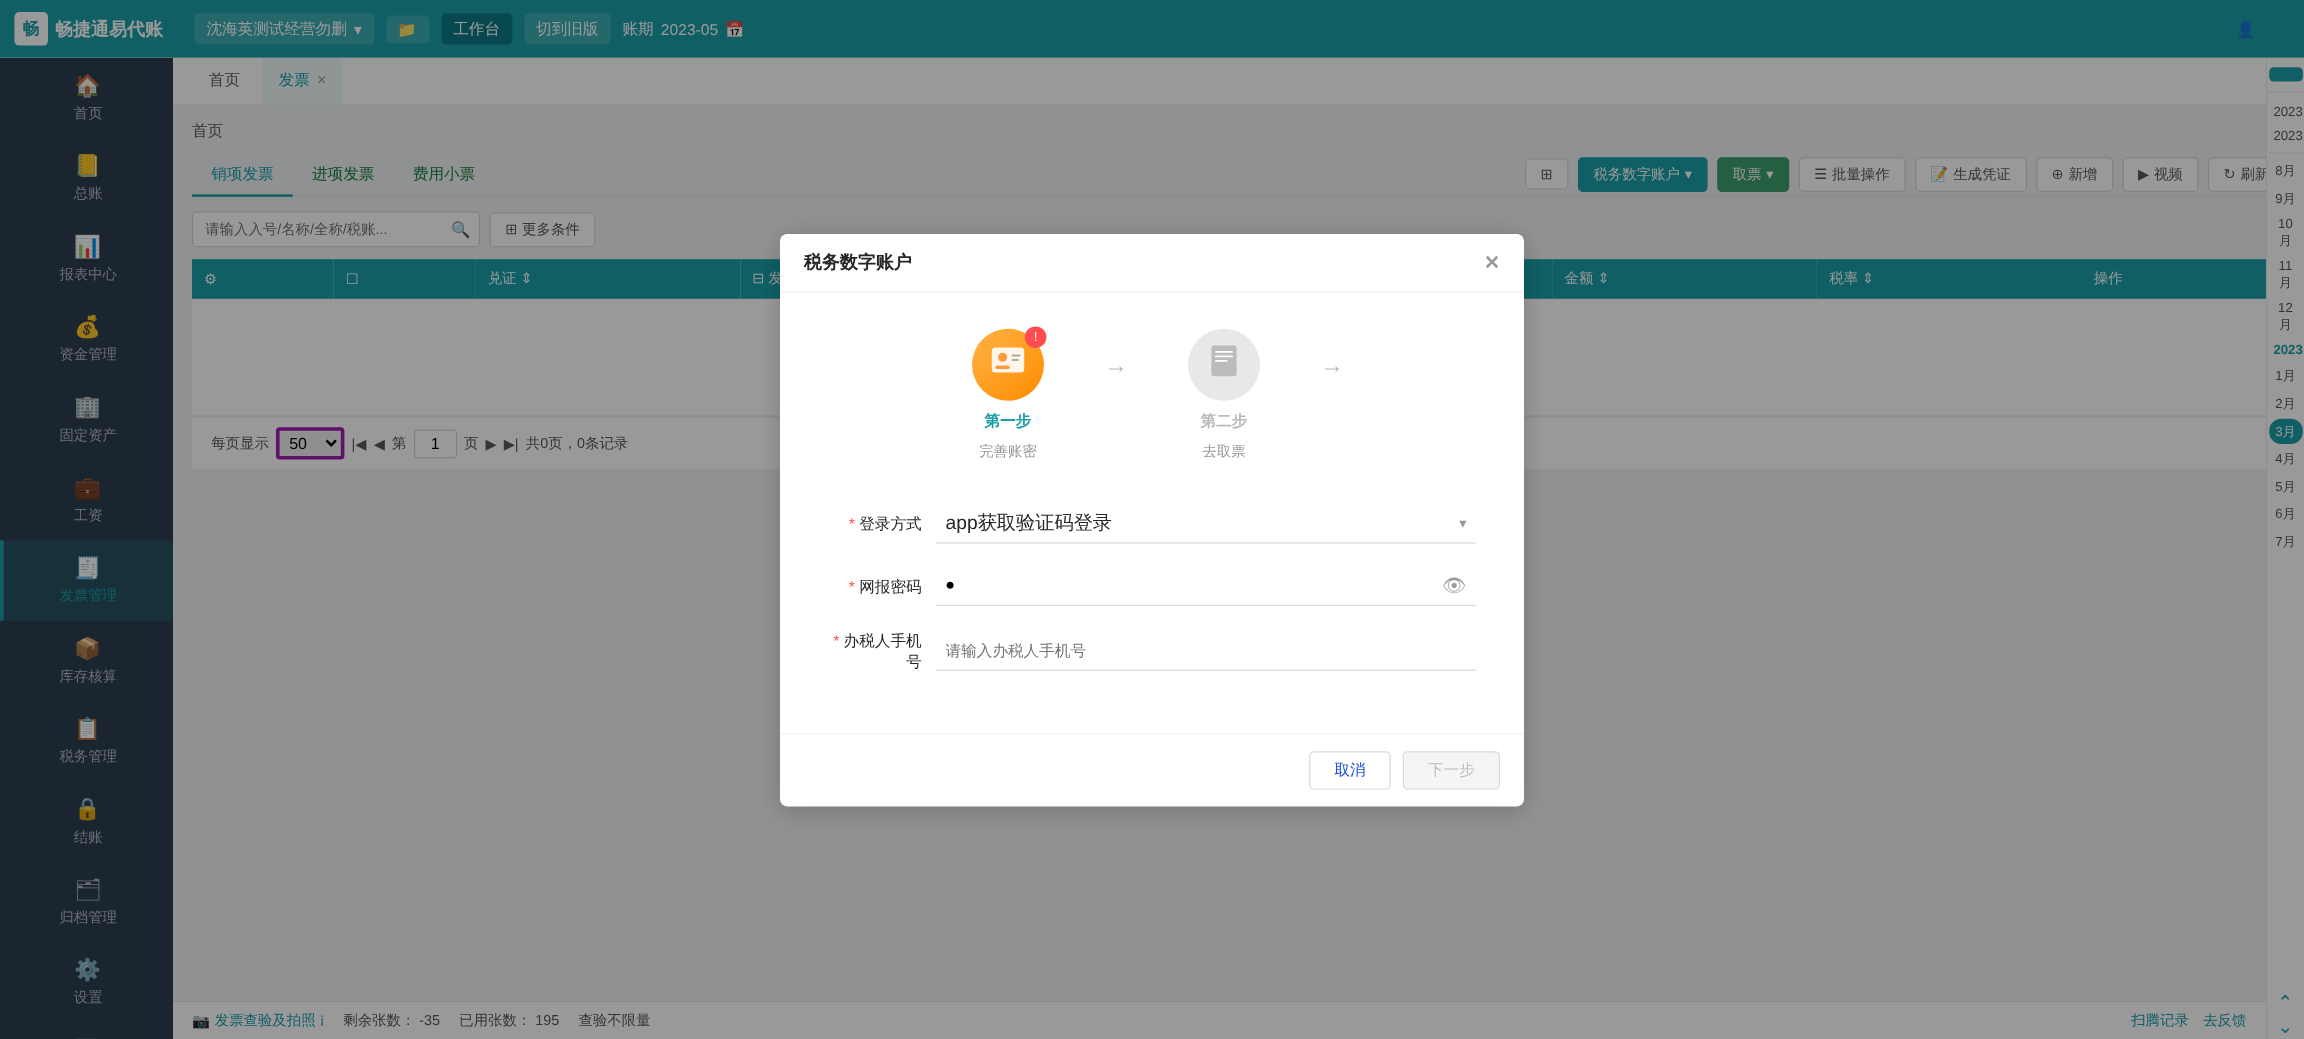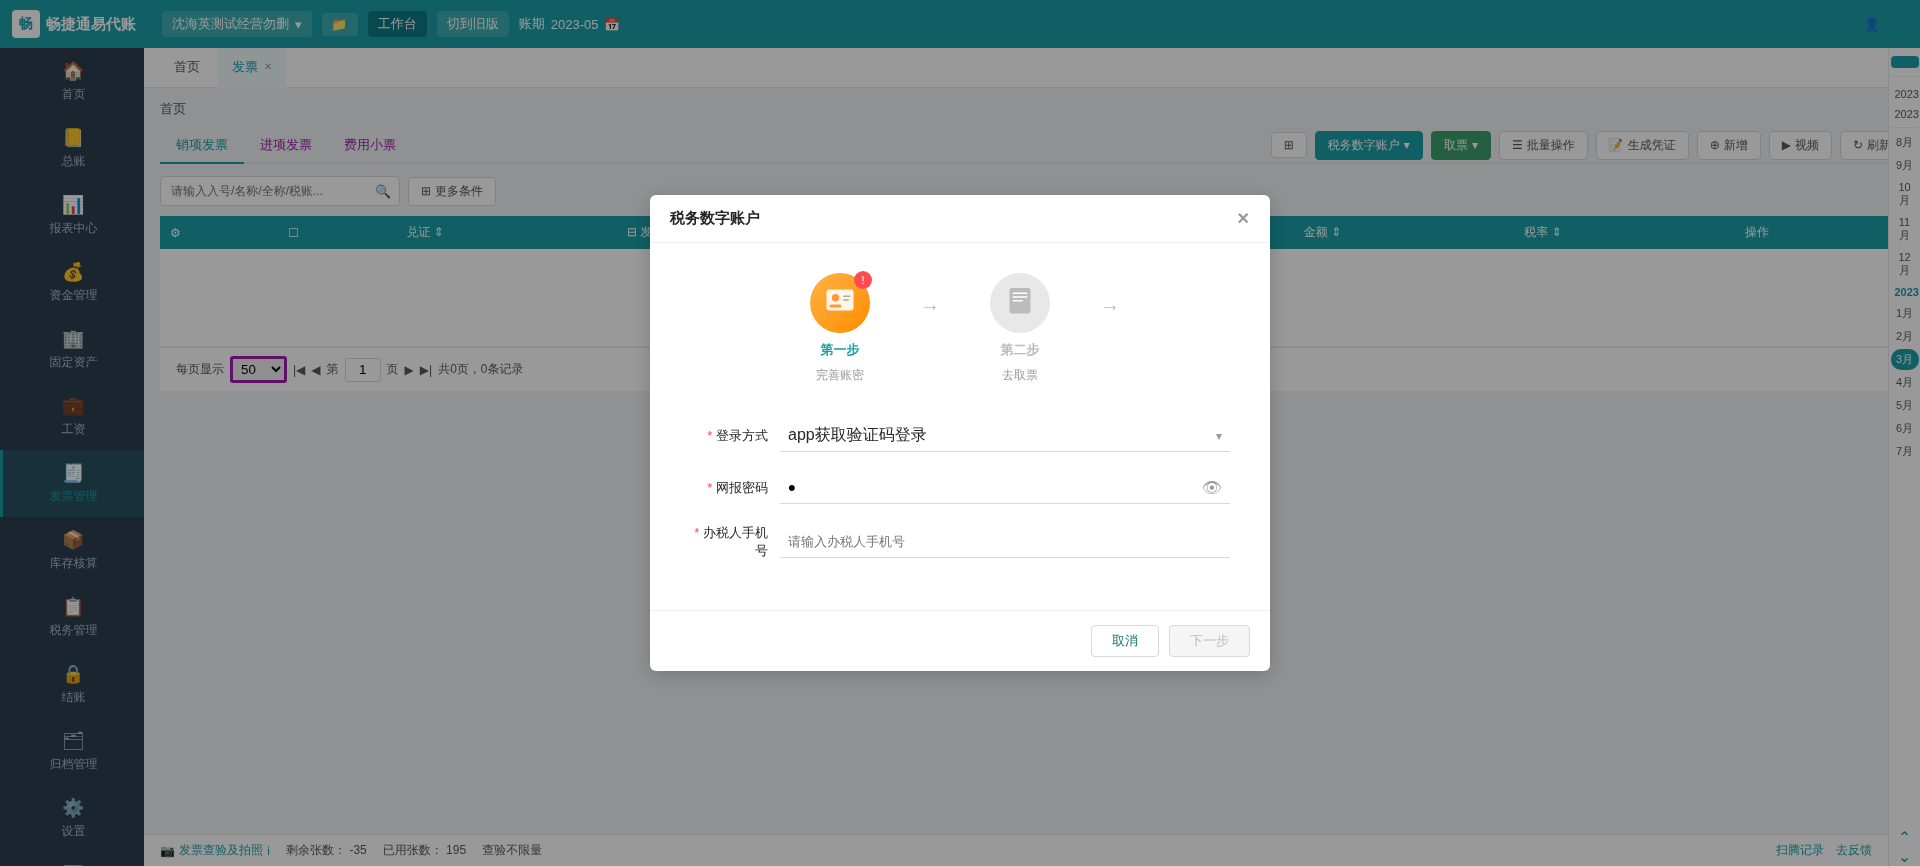--- a/index.html
+++ b/index.html
@@ -159,21 +159,21 @@
       display: flex;
       align-items: center;
       gap: 0;
       border-bottom: 2px solid #e8e8e8;
       margin-bottom: 12px;
     }
     .sub-tab {
       padding: 8px 16px;
       font-size: 13px;
       cursor: pointer;
-      color: #a21caf;
+      color: #15803d;
       border-bottom: 2px solid transparent;
       margin-bottom: -2px;
     }
     .sub-tab.active {
       color: #1a9fa8;
       border-bottom-color: #1a9fa8;
     }
     .toolbar-btn {
       display: flex;
       align-items: center;
@@ -489,21 +489,21 @@
       border-top: 1px solid #f0f0f0;
       gap: 10px;
     }
     .btn-cancel {
       padding: 6px 20px;
       border: 1px solid #d9d9d9;
       border-radius: 4px;
       background: white;
       cursor: pointer;
       font-size: 13px;
-      color: #0f766e;
+      color: #1d4ed8;
     }
     .btn-next {
       padding: 6px 20px;
       border: 1px solid #d9d9d9;
       border-radius: 4px;
       background: #f5f5f5;
       cursor: pointer;
       font-size: 13px;
       color: #bbb;
     }

